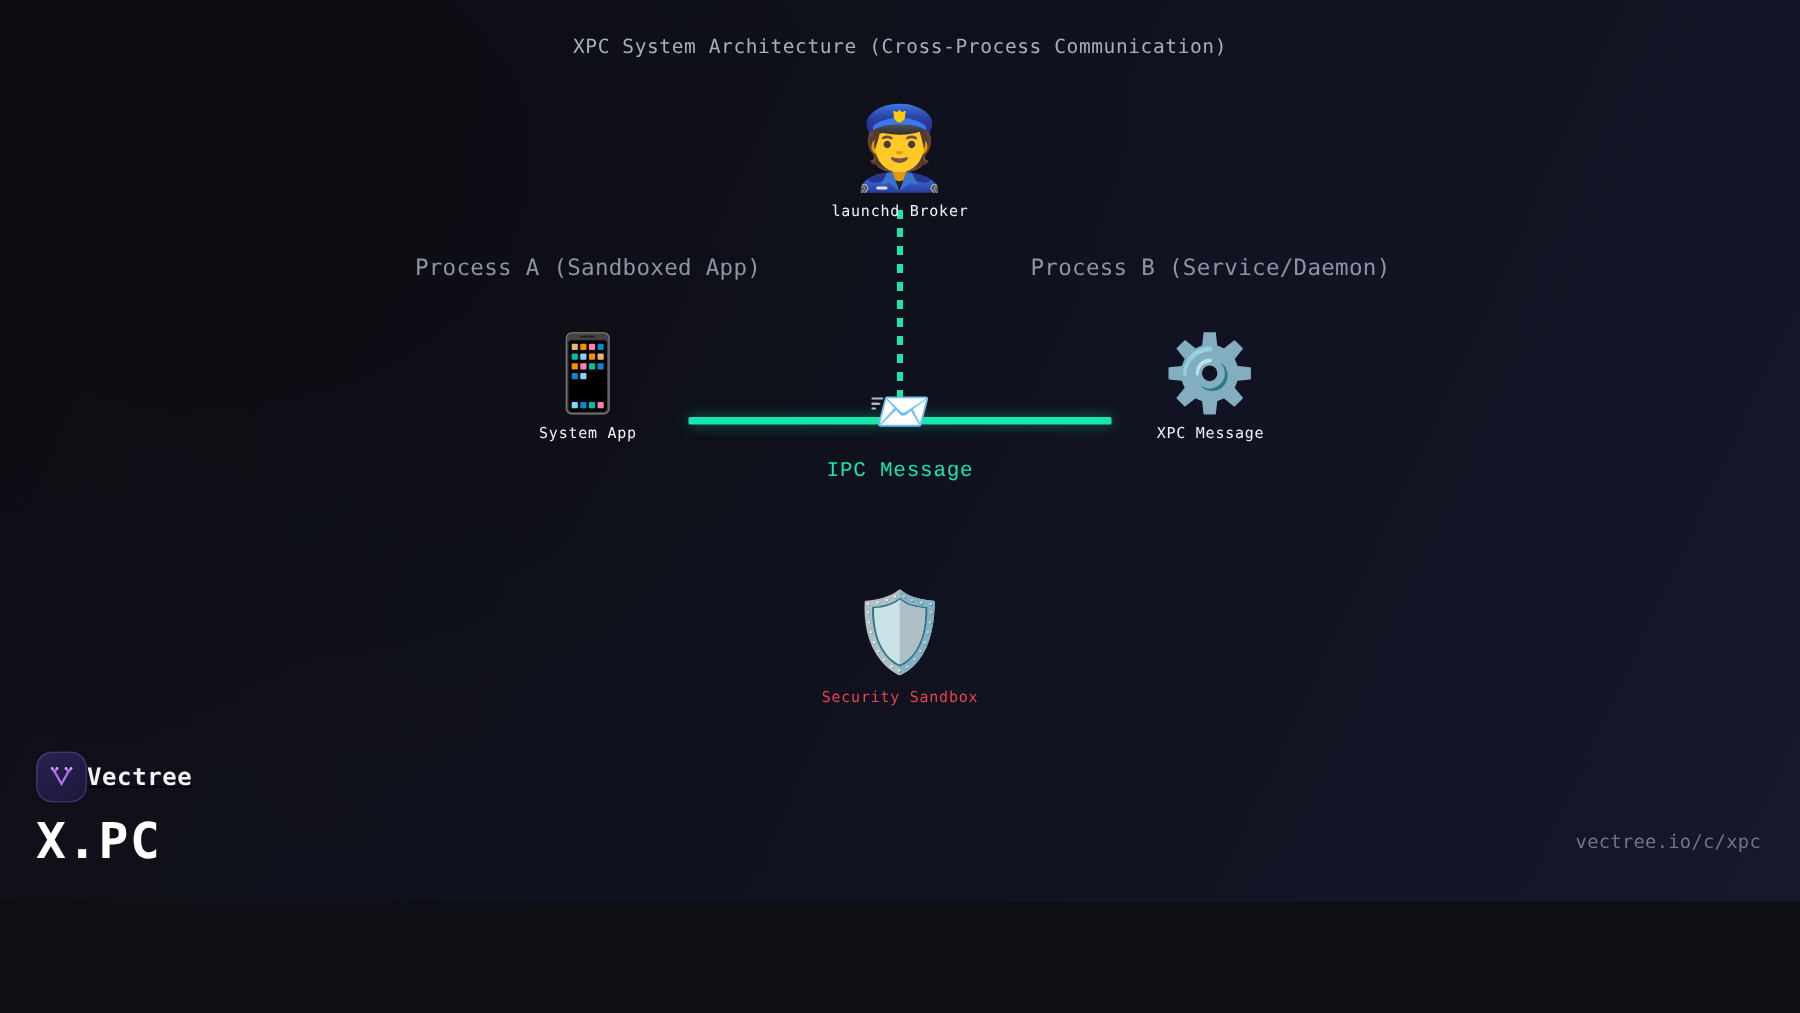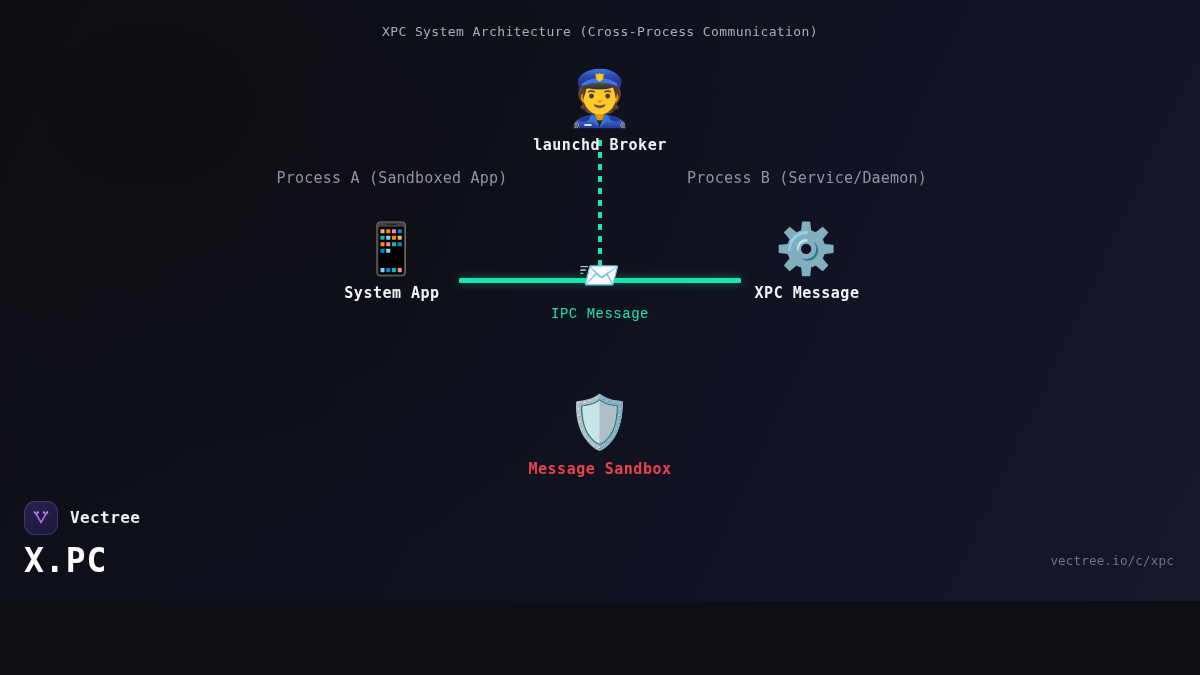--- a/index.html
+++ b/index.html
@@ -70,22 +70,22 @@
     user-select: none;
   }
   .node .glyph {
     font-family: "DejaVu Sans", "Liberation Sans", sans-serif;
     line-height: 1;
     display: block;
   }
   .node .node-label {
     display: block;
     font-family: "DejaVu Sans Mono", "Liberation Mono", monospace;
-    font-weight: bold;
-    font-size: 15px;
+    font-weight: normal;
+    font-size: 10px;
     letter-spacing: 0.5px;
     white-space: pre;
   }
 
   #node-broker      { left: 600px; top: 72px; }
   #node-broker .glyph { font-size: 54px; }
   #node-broker .node-label { color: #f2f3f7; margin-top: 10px; }
 
   #node-client      { left: 392px; top: 224px; }
   #node-client .glyph { font-size: 50px; }
@@ -118,21 +118,21 @@
 
   
   #brand {
     position: absolute;
     left: 24px;
     bottom: 22px;
   }
   #brand-row {
     display: flex;
     align-items: center;
-    gap: 12px;
+    text-decoration: underline;
   }
   #brand-logo {
     width: 34px;
     height: 34px;
     border-radius: 11px;
     background: linear-gradient(150deg, #2a2150 0%, #221c44 55%, #1b1838 100%);
     box-shadow: inset 0 0 0 1px rgba(150,110,230,0.28);
     display: flex;
     align-items: center;
     justify-content: center;
@@ -195,21 +195,21 @@
     <span class="node-label">XPC Message</span>
   </div>
 
   <div class="node" id="node-message">
     <span class="glyph">📨</span>
     <span class="node-label">IPC Message</span>
   </div>
 
   <div class="node" id="node-sandbox">
     <span class="glyph">🛡️</span>
-    <span class="node-label">Message Sandbox</span>
+    <span class="node-label">Security Sandbox</span>
   </div>
 
   <div id="brand">
     <div id="brand-row">
       <div id="brand-logo">
         <svg width="20" height="20" viewBox="0 0 24 24" aria-hidden="true">
           <g stroke="#b06ff0" stroke-width="1.9" fill="none" stroke-linecap="round">
             <path d="M6.4 7.6 L12 17.4 L17.6 7.6"></path>
             <path d="M6.4 7.6 L4.6 5.4"></path>
             <path d="M6.4 7.6 L8.4 5.4"></path>

